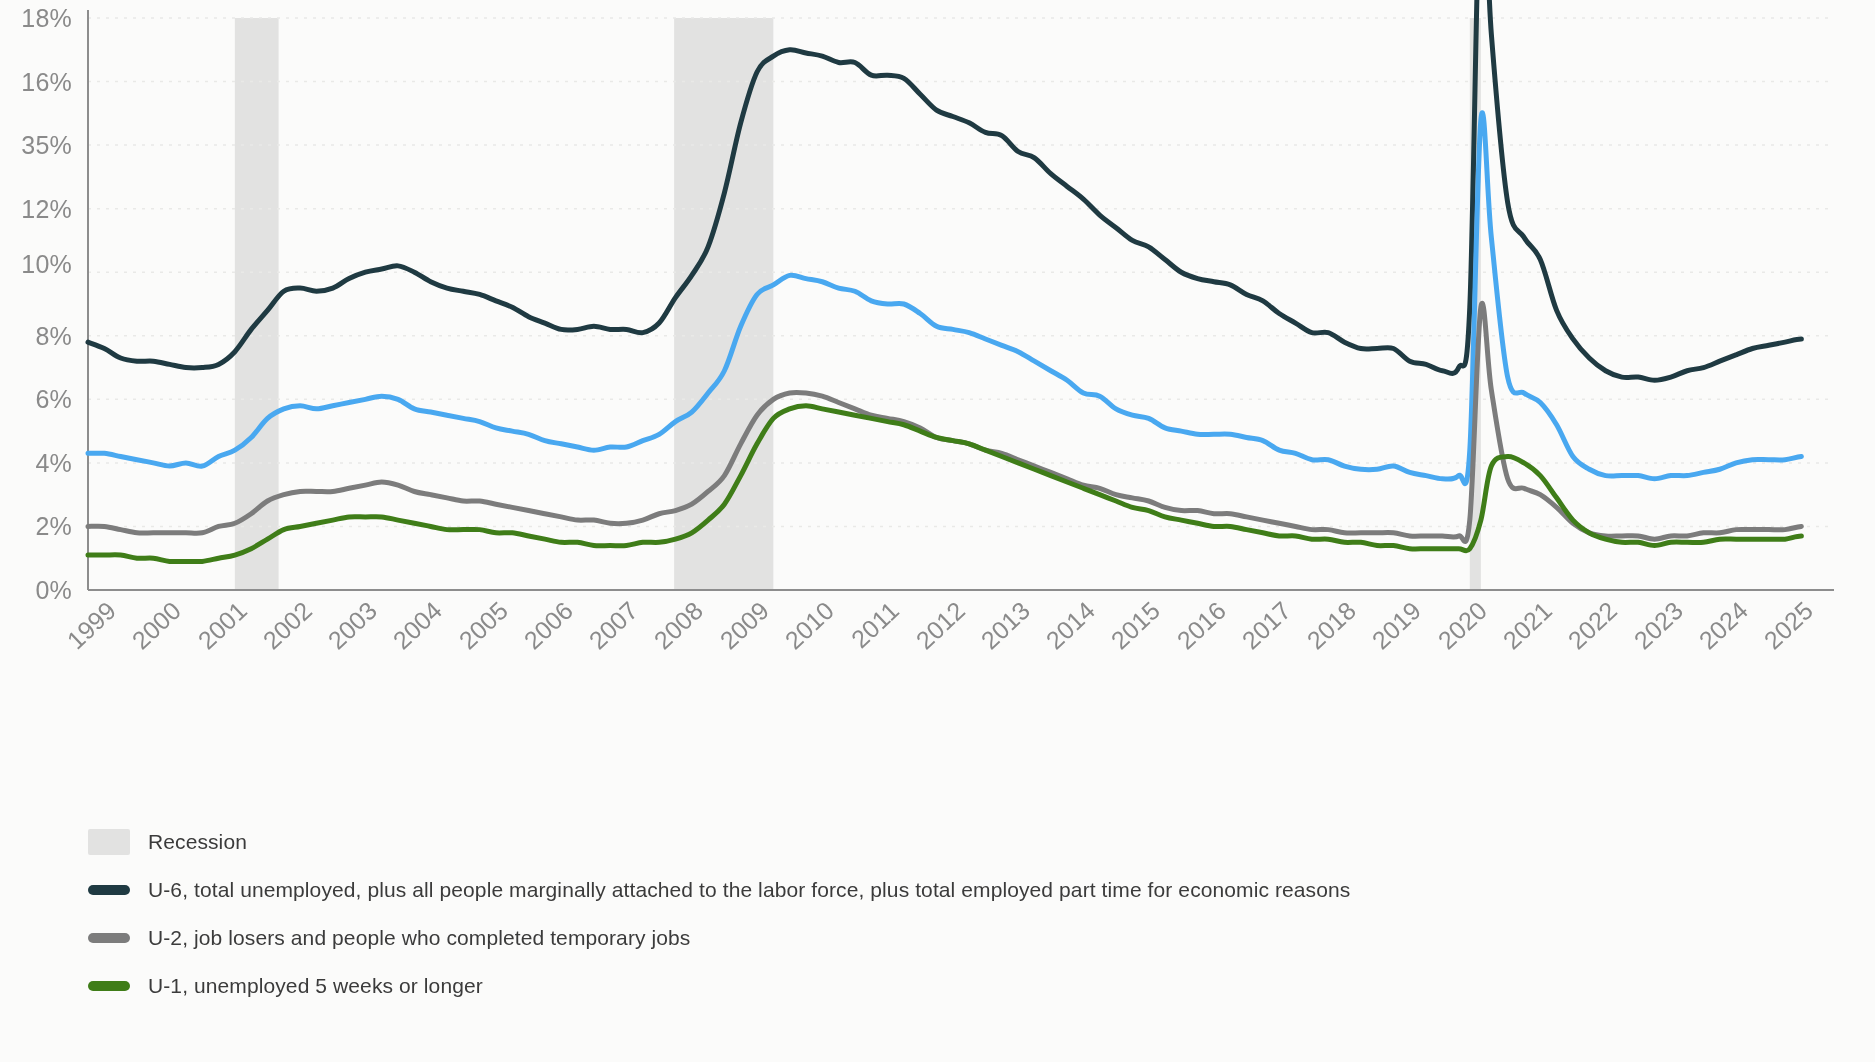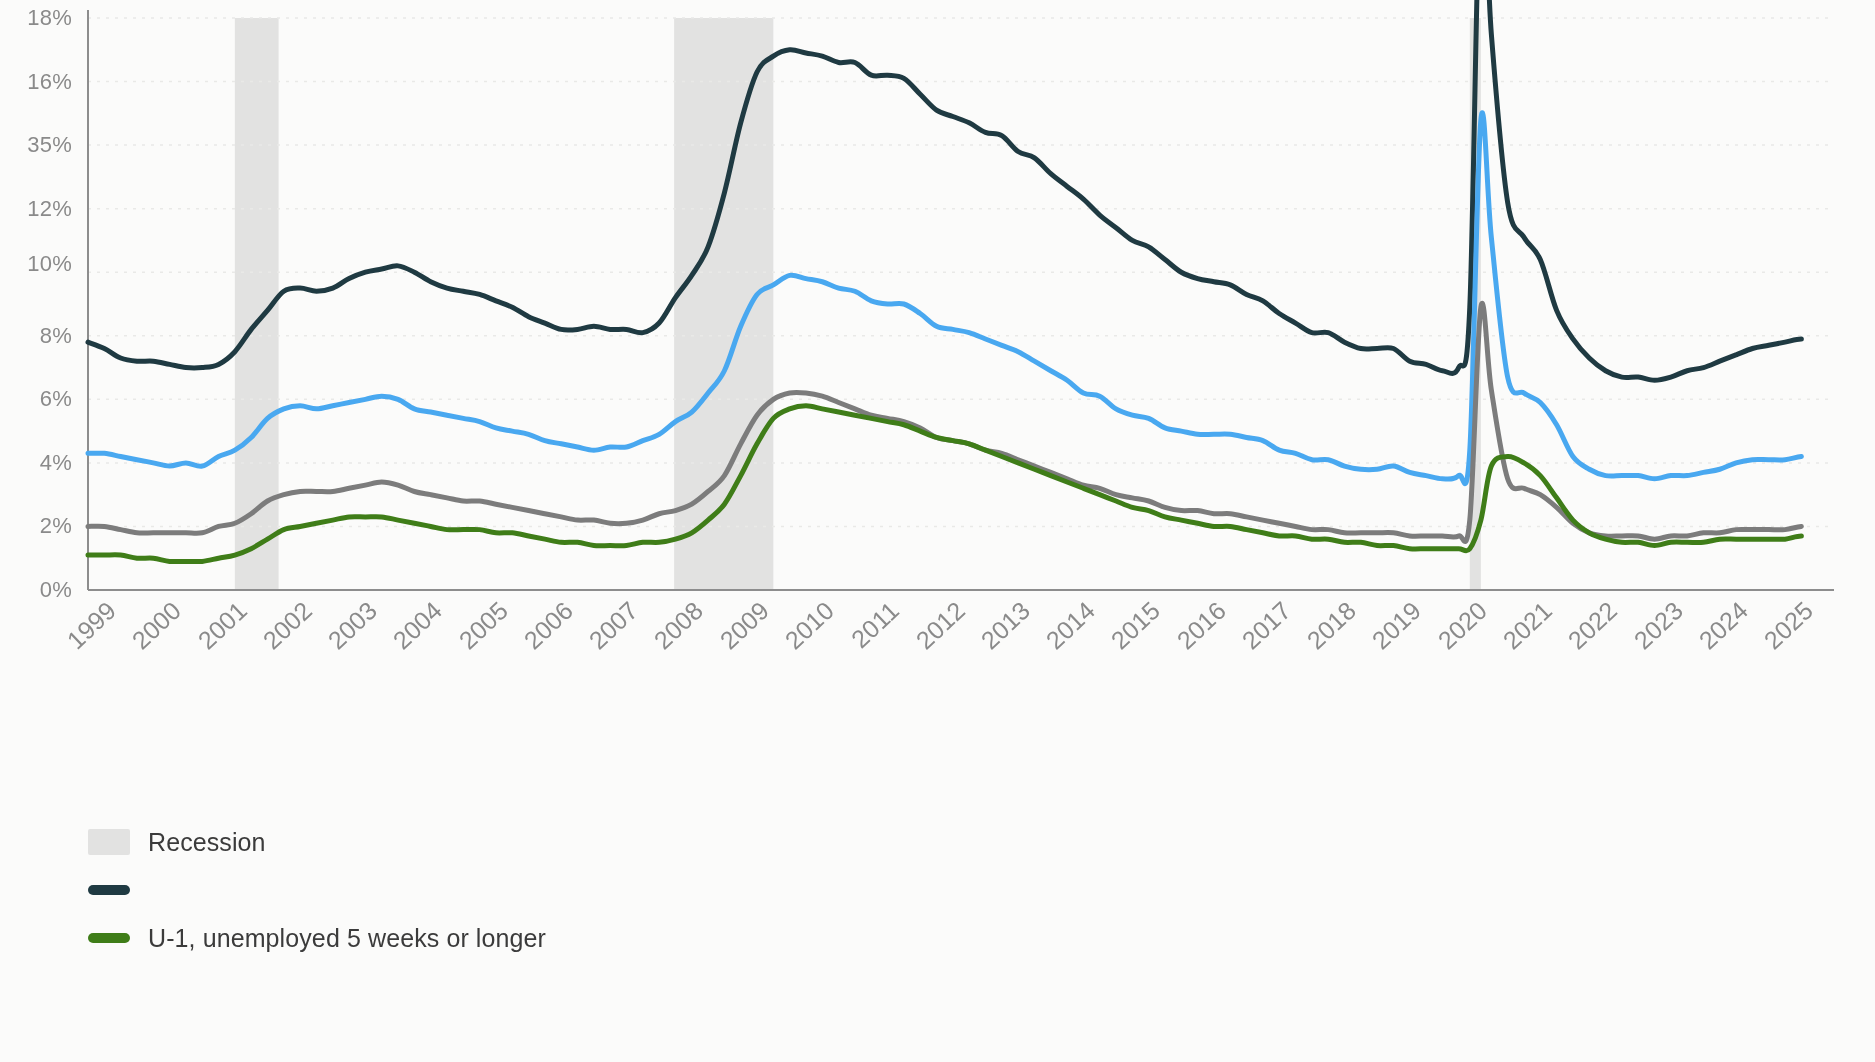--- a/index.html
+++ b/index.html
@@ -38,21 +38,21 @@
     position: absolute;
     left: 0;
     top: 18px;
     width: 80px;
     height: 572px;
   }
   .ylabel {
     position: absolute;
     right: 8px;
     transform: translateY(-50%);
-    font-size: 22px;
+    font-size: 25px;
     color: #8a8a8a;
     white-space: nowrap;
     letter-spacing: .2px;
   }
   
   .xlabels {
     position: absolute;
     left: 88px;
     top: 596px;
     width: 1760px;
@@ -84,21 +84,21 @@
     height: 10px;
     border-radius: 5px;
     margin-right: 18px;
     flex: 0 0 auto;
   }
   .swatch.band {
     height: 26px;
     border-radius: 2px;
   }
   .legend-label {
-    font-size: 25px;
+    font-size: 21px;
     color: #3b3b3b;
     white-space: nowrap;
     letter-spacing: .1px;
   }
   .axis-line {
     stroke: #8d8d8d;
     stroke-width: 2;
   }
   .grid-line {
     stroke: #e9e9e7;
@@ -186,20 +186,25 @@
       <div class="xlabel" style="left: 1711.05px;">2025</div>
     </div>
 
   <div class="legend">
       <div class="legend-row">
         <span class="swatch band" style="background: rgb(226, 226, 225);"></span>
         <span class="legend-label">Recession</span>
       </div>
       <div class="legend-row">
         <span class="swatch" style="background: rgb(31, 58, 66);"></span>
+        <span class="legend-label">U-6, total unemployed, plus all people marginally attached to the labor force, plus total employed part time for economic reasons</span>
+      </div>
+      <div class="legend-row">
+        <span class="swatch" style="background: rgb(124, 124, 124);"></span>
+        <span class="legend-label">U-2, job losers and people who completed temporary jobs</span>
       </div>
       <div class="legend-row">
         <span class="swatch" style="background: rgb(63, 125, 24);"></span>
         <span class="legend-label">U-1, unemployed 5 weeks or longer</span>
       </div>
     </div>
 
 </div>
 
 </body></html>

